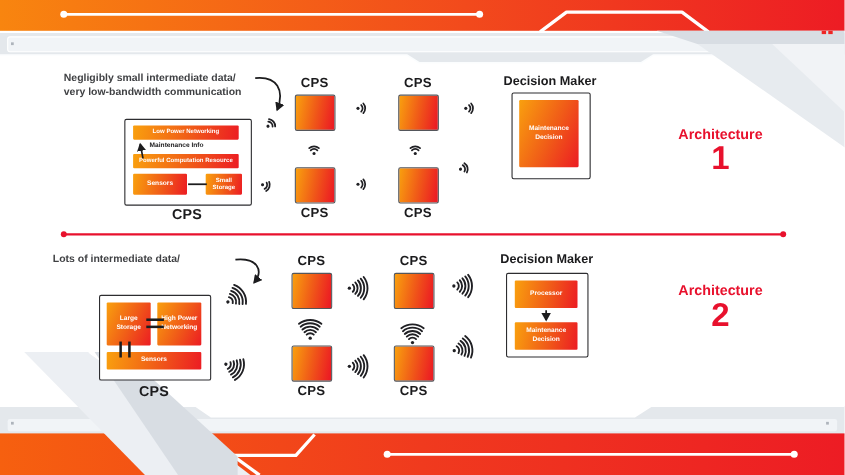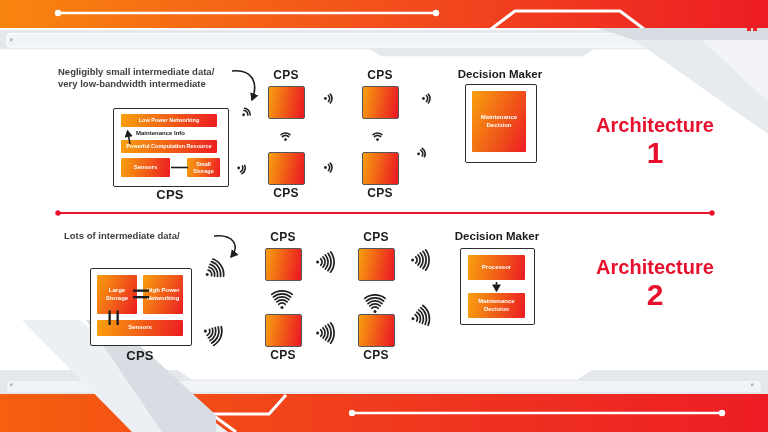--- a/index.html
+++ b/index.html
@@ -14,21 +14,21 @@
   .sq{position:absolute;width:35px;height:31px;border:1.5px solid #54565b;border-radius:2px;
       background:linear-gradient(100deg,#f9a00e 0%,#f05a18 50%,#ec1c23 95%);}
   .detail-box{position:absolute;background:#fff;border:1.8px solid #2d2d30;border-radius:2px;}
   .dm-box{position:absolute;background:#fff;border:1.8px solid #2d2d30;border-radius:2px;}
   .gbar{position:absolute;display:flex;align-items:center;justify-content:center;text-align:center;
         color:#fff;font-weight:700;font-size:6px;line-height:1.2;border-radius:1px;
         background:linear-gradient(100deg,#f9a00e 0%,#f05a18 55%,#ec1c23 100%);}
   .gbar.xs{font-size:5.5px;}
   .annotation{position:absolute;font-size:9.5px;line-height:11.5px;font-weight:600;color:#3f4043;}
   .arch-label{position:absolute;width:130px;text-align:center;color:#e8112d;font-weight:800;}
-  .arch-label .word{font-size:20px;}
+  .arch-label .word{font-size:13px;}
   .arch-label .num{font-size:30px;line-height:29px;margin-top:1px;}
   .minfo{position:absolute;font-size:6px;font-weight:700;color:#1b1b1d;white-space:nowrap;}
   .wifi{position:absolute;}
   .wifi svg{display:block;overflow:visible;}
   .wifi path,.wifi circle{stroke:#202024;fill:none;stroke-width:1.7;stroke-linecap:round;}
   .wifi circle{fill:#202024;stroke:none;}
 </style>
 </head>
 <body>
 
@@ -80,21 +80,21 @@
 
     <polygon points="22,320 80,320 228,432 132,432" fill="#eceff3"></polygon>
     <line x1="82" y1="320" x2="236" y2="432" stroke="#fff" stroke-width="3"></line>
     <polygon points="86,320 112,320 216,415 216,432 162,432" fill="#d8dde3"></polygon>
   </svg>
 
   <div class="content">
 
     <div class="annotation" style="left:58px;top:66px">
       <div>Negligibly small intermediate data/</div>
-      <div>very low-bandwidth intermediate</div>
+      <div>very low-bandwidth communication</div>
     </div>
 
     <div class="detail-box" style="left:113px;top:108px;width:114px;height:77px">
       <div class="gbar xs" style="left:7px;top:5px;width:96px;height:13px">Low Power Networking</div>
       <div class="minfo" style="left:22px;top:21px">Maintenance Info</div>
       <div class="gbar xs" style="left:7px;top:31px;width:96px;height:13px">Powerful Computation Resource</div>
       <div class="gbar" style="left:7px;top:49px;width:49px;height:19px">Sensors</div>
       <div class="gbar xs" style="left:73px;top:49px;width:33px;height:19px">Small Storage</div>
     </div>
     <div class="node-label" style="left:140px;top:187px;font-size:13px">CPS</div>
@@ -168,21 +168,21 @@
         </svg>
       </span>
     <span class="wifi" style="left:416px;top:145px;transform:rotate(-15deg)">
       <svg width="15" height="15" viewBox="0 0 16 16">
           <circle cx="2.6" cy="8" r="1.5"></circle>
           <path d="M5.73 4.77 A4.5 4.5 0 0 1 5.73 11.23"></path>
           <path d="M7.8 3.32 A7 7 0 0 1 7.8 12.68"></path>
         </svg>
       </span>
 
-    <div class="annotation" style="left:64px;top:230px">
+    <div class="annotation" style="left:48px;top:230px">
       <div>Lots of intermediate data/</div>
     </div>
 
     <div class="detail-box" style="left:90px;top:268px;width:100px;height:76px">
       <div class="gbar" style="left:6px;top:6px;width:40px;height:39px;background:linear-gradient(115deg,#f9a00e 0%,#f05a18 55%,#ec1c23 100%)">Large Storage</div>
       <div class="gbar" style="left:52px;top:6px;width:40px;height:39px;background:linear-gradient(115deg,#f9a00e 0%,#f05a18 55%,#ec1c23 100%)">High Power Networking</div>
       <div class="gbar" style="left:6px;top:51px;width:86px;height:16px">Sensors</div>
     </div>
     <div class="node-label" style="left:110px;top:348px;font-size:13px">CPS</div>
 

